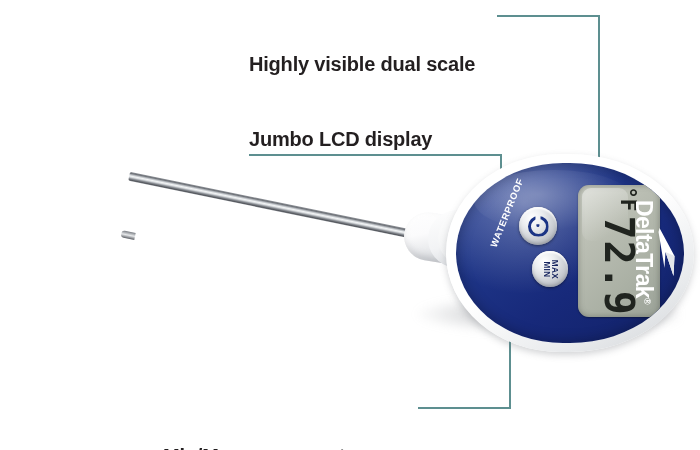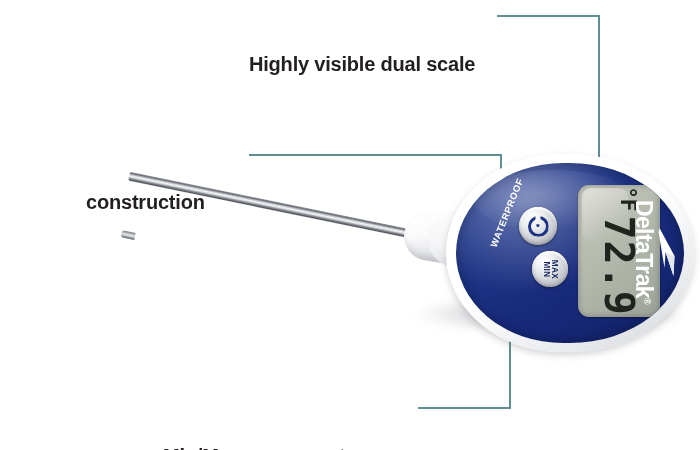--- a/index.html
+++ b/index.html
@@ -191,27 +191,27 @@
   }
   #brand-name sup{font-size:9px;vertical-align:super;}
 </style>
 </head>
 <body>
 
 <div id="stage">
 
   <div class="callout" id="callout-display">
     <div>Highly visible dual scale</div>
+    <div>Jumbo LCD display</div>
   </div>
   <div class="leader h" style="left:497px;top:15px;width:103px;"></div>
   <div class="leader v" style="left:598px;top:15px;height:213px;"></div>
   <div class="dot" style="left:594px;top:223px;"></div>
 
   <div class="callout" id="callout-body">
-    <div>construction</div>
   </div>
   <div class="leader h" style="left:249px;top:154px;width:253px;"></div>
   <div class="leader v" style="left:500px;top:154px;height:21px;"></div>
   <div class="dot" style="left:496px;top:172px;"></div>
 
   <div class="callout" id="callout-memory">
     <div>Min/Max memory stores</div>
     
   </div>
   <div class="leader h" style="left:418px;top:407px;width:93px;"></div>

